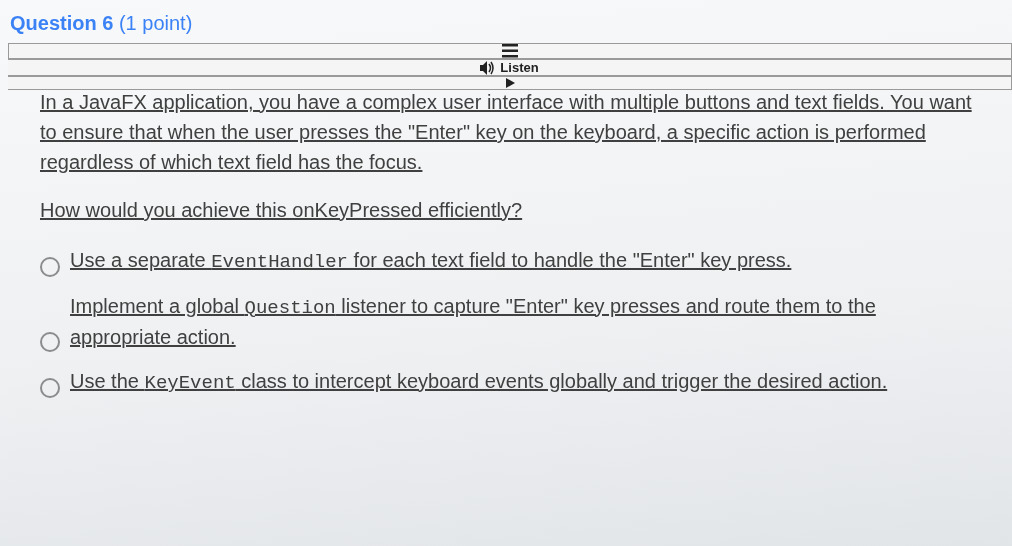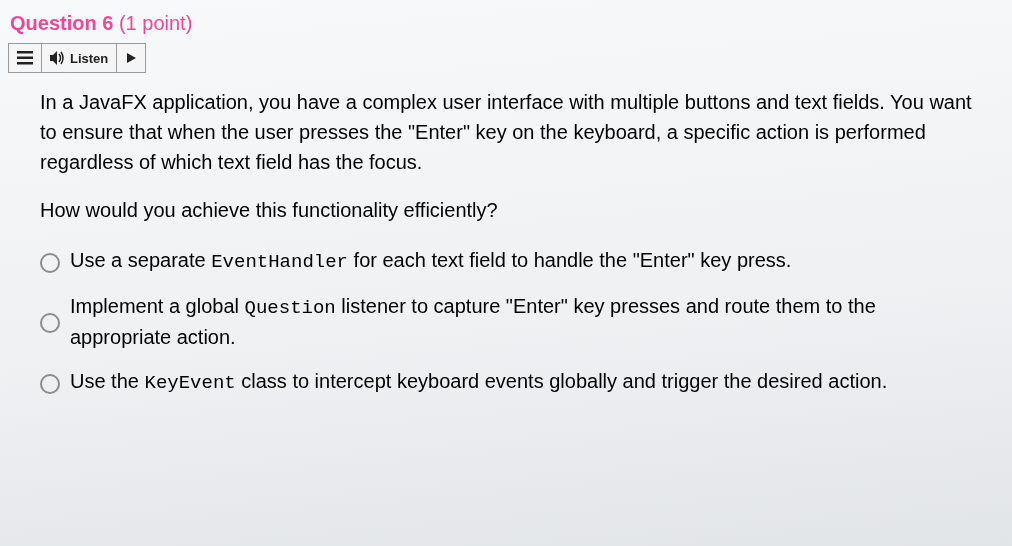--- a/index.html
+++ b/index.html
@@ -7,28 +7,29 @@
     width: 1012px;
     height: 546px;
     font-family: "Helvetica Neue", Arial, sans-serif;
     background: linear-gradient(175deg, #f8f9fa 0%, #eef0f2 60%, #e2e5e8 100%);
     color: #1a1a1a;
   }
   .question-header {
     padding: 12px 10px 8px 10px;
     font-size: 20px;
     font-weight: 400;
-    color: #ec4899;
+    color: #3b82f6;
   }
   .question-header .qnum { font-weight: 700; }
   .toolbar {
     display: flex;
     align-items: stretch;
     margin: 0 0 14px 8px;
     height: 30px;
+    flex-direction: column;
   }
   .tool-btn {
     display: flex;
     align-items: center;
     justify-content: center;
     border: 1px solid #9a9a9a;
     background: #f5f5f5;
     padding: 0 8px;
     font-size: 13px;
     color: #333;
@@ -40,28 +41,29 @@
   .listen-label {
     margin-left: 4px;
     font-weight: 700;
     font-size: 13px;
     color: #222;
   }
   .content {
     padding: 0 32px 0 40px;
     font-size: 20px;
     line-height: 1.5;
-    color: #000000;
+    color: #404040;
+    text-decoration: underline;
   }
   .stem { margin-bottom: 18px; }
   .prompt { margin-bottom: 20px; }
   .options { list-style: none; padding: 0; }
   .option {
     display: flex;
-    align-items: center;
+    align-items: flex-end;
     gap: 10px;
     margin-bottom: 14px;
     cursor: pointer;
   }
   .radio {
     flex: 0 0 auto;
     width: 20px;
     height: 20px;
     border: 2px solid #8a8c8e;
     border-radius: 50%;
@@ -106,21 +108,21 @@
     <span>
       <svg width="12" height="12" viewBox="0 0 12 12">
         <polygon points="2,1 11,6 2,11" fill="#222"></polygon>
       </svg>
     </span>
   </div>
 </div>
 
 <div class="content">
   <p class="stem">In a JavaFX application, you have a complex user interface with multiple buttons and text fields. You want to ensure that when the user presses the "Enter" key on the keyboard, a specific action is performed regardless of which text field has the focus.</p>
-  <p class="prompt">How would you achieve this functionality efficiently?</p>
+  <p class="prompt">How would you achieve this onKeyPressed efficiently?</p>
   <ul class="options" id="options-list">
       <li class="option">
         <span class="radio"></span>
         <span class="option-text">Use a separate <code class="inline">EventHandler</code> for each text field to handle the "Enter" key press.</span>
       </li>
       <li class="option">
         <span class="radio"></span>
         <span class="option-text">Implement a global <code class="inline">Question</code> listener to capture "Enter" key presses and route them to the appropriate action.</span>
       </li>
       <li class="option">

